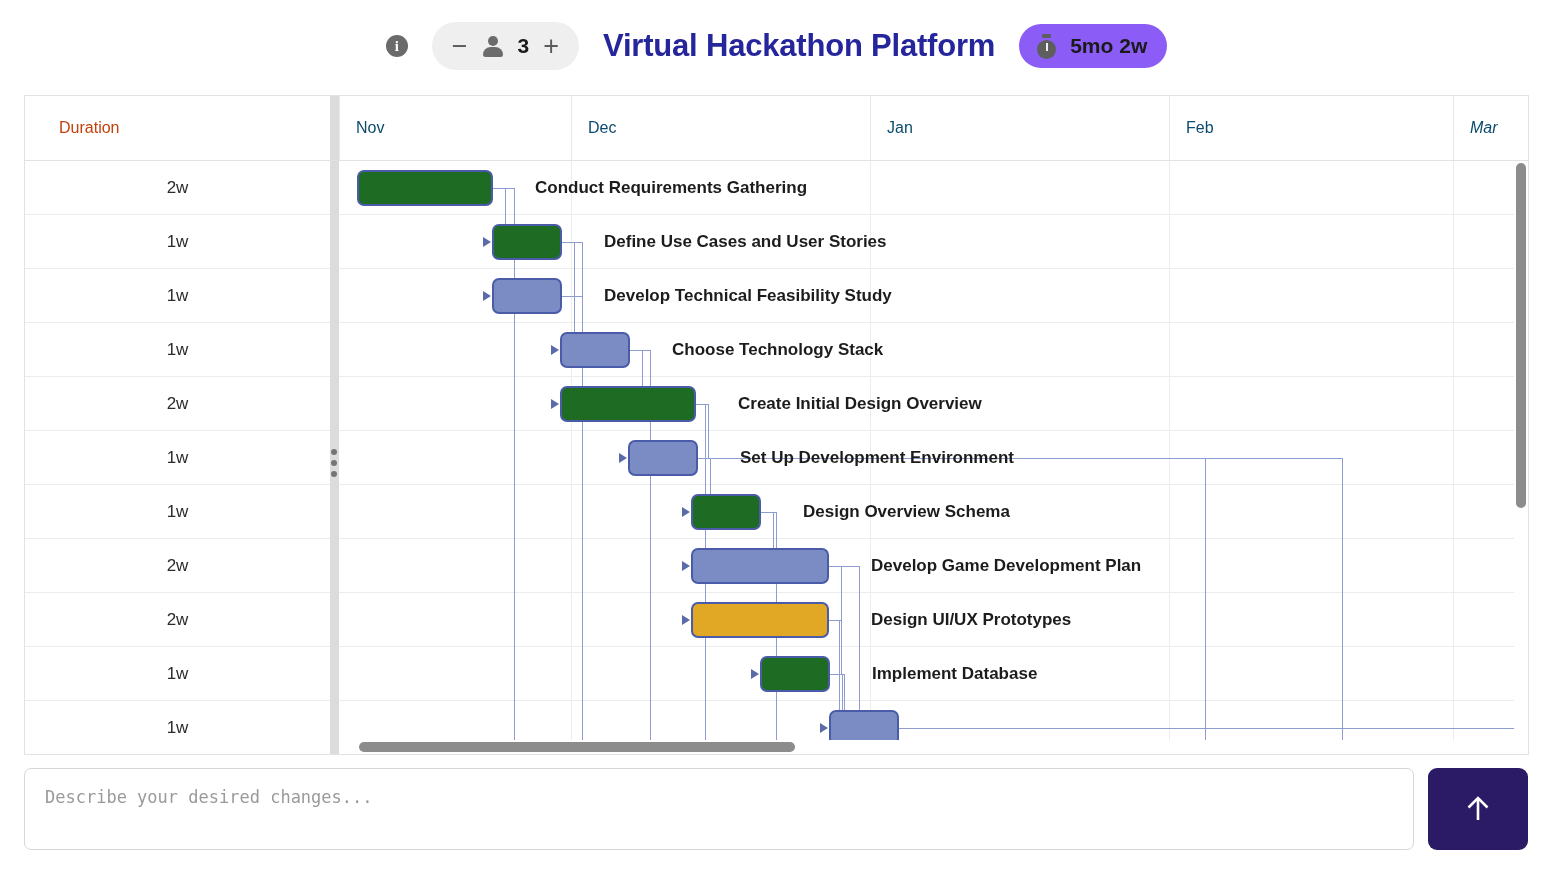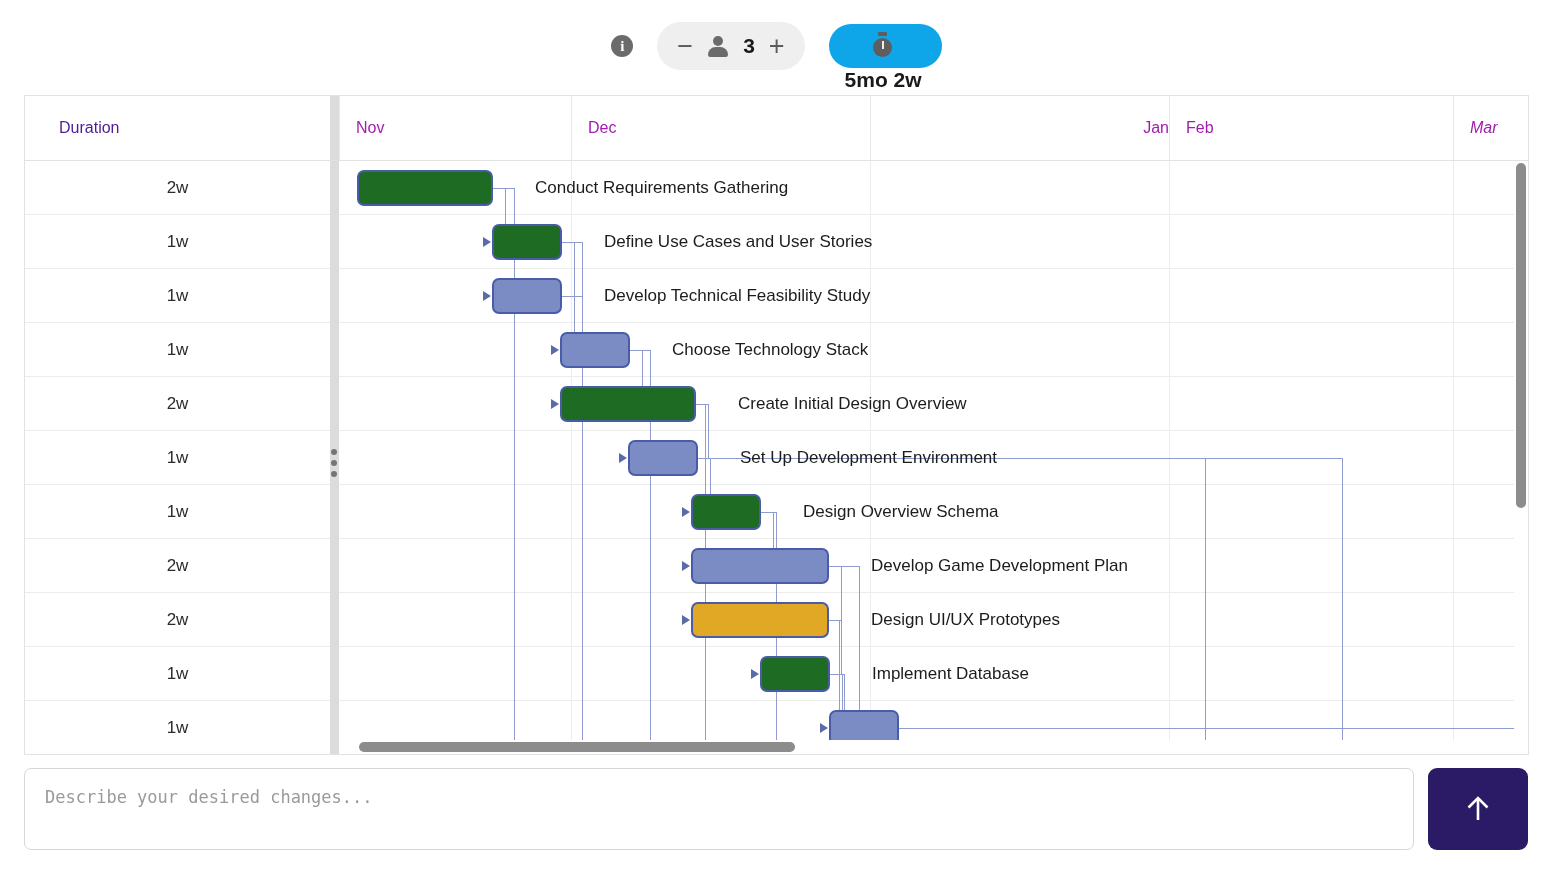--- a/index.html
+++ b/index.html
@@ -47,22 +47,22 @@
   }
   .people-count { font-size: 21px; font-weight: bold; color:#1a1a1a; }
 
   .app-title {
     font-size: 31px; font-weight: bold; color:#26269c;
     letter-spacing: -0.2px; white-space: nowrap;
   }
 
   .timer-pill {
     display:flex; align-items:center; gap:11px;
-    background:#0ea5e9; border-radius: 22px;
-    padding: 8px 20px 8px 16px; height: 44px; flex-direction: column;
+    background:#8b5cf6; border-radius: 22px;
+    padding: 8px 20px 8px 16px; height: 44px;
   }
   .stopwatch { position: relative; width: 24px; height: 25px; flex:none; }
   .stopwatch .dial {
     position:absolute; left:2px; top:6px; width:19px; height:19px;
     border-radius:50%; background:#5e5e5e;
   }
   .stopwatch .cap {
     position:absolute; left:7px; top:0px; width:9px; height:4px;
     border-radius:1px; background:#5e5e5e;
   }
@@ -77,27 +77,27 @@
     width: 1505px; height: 660px;
     border:1px solid #e2e2e2; background:#fff; overflow:hidden;
   }
   .gantt-header {
     position:absolute; left:0; top:0; width:1505px; height:65px;
     border-bottom:1px solid #e2e2e2; background:#fff;
   }
   .hdr-duration {
     position:absolute; left:0; top:0; width:305px; height:64px;
     display:flex; align-items:center; padding-left:34px;
-    font-size:16px; color:#4c1d95;
+    font-size:16px; color:#c2410c;
   }
   .month-cell {
     position:absolute; top:0; height:64px;
     border-left:1px solid #e8e8e8;
     display:flex; align-items:center; padding-left:16px;
-    font-size:16px; color:#a21caf;
+    font-size:16px; color:#0c4a6e;
   }
 
   .rows-area {
     position:absolute; left:0; top:65px; width:1505px; height:595px; overflow:hidden;
   }
   .grid-row {
     position:absolute; left:0; width:1505px; height:54px;
     border-bottom:1px solid #ececec;
   }
   .dur-cell {
@@ -116,21 +116,21 @@
     background:#dcdcdc; z-index:6;
   }
   .splitter-handle {
     position:absolute; left:302px; top:281px; width:14px; height:42px;
     display:flex; flex-direction:column; align-items:center; justify-content:center;
     gap:5px; z-index:8; cursor:col-resize;
   }
   .splitter-handle i { width:6px; height:6px; border-radius:50%; background:#757575; display:block; }
 
   
-  .timeline { position:absolute; left:314px; top:0; width:1191px; height:595px; }
+  .timeline { position:absolute; left:314px; top:0; width:1191px; height:595px;font-weight:bold; }
   .tl-month-line {
     position:absolute; top:0; width:1px; height:595px; background:#ececec;
   }
 
   .bar {
     position:absolute; height:36px; border-radius:7px;
     border:2px solid #4a5ba8; z-index:4;
   }
   .bar.green  { background:#1e6b24; }
   .bar.blue   { background:#7b8cc4; }
@@ -200,20 +200,21 @@
       <div class="people-pill">
         <span class="pill-btn">−</span>
         <span class="person-glyph">
           <span class="head"></span>
             <span class="body"></span>
         </span>
         <span class="people-count">3</span>
         <span class="pill-btn">+</span>
       </div>
 
+      <div class="app-title">Virtual Hackathon Platform</div>
 
       <div class="timer-pill">
         <span class="stopwatch">
           <span class="cap"></span>
             <span class="dial"></span>
             <span class="hand"></span>
         </span>
         <span class="timer-text">5mo 2w</span>
       </div>
     </div>
@@ -224,21 +225,21 @@
     <div class="gantt-header">
       <div class="hdr-duration">Duration</div>
       <div class="splitter-hdr"></div>
       <div id="month-headers">
           <div class="month-cell" style="left: 314px; width: 232px;">
             <span>Nov</span>
           </div>
           <div class="month-cell" style="left: 546px; width: 299px;">
             <span>Dec</span>
           </div>
-          <div class="month-cell" style="left: 845px; width: 299px; justify-content: flex-end;">
+          <div class="month-cell" style="left: 845px; width: 299px;">
             <span>Jan</span>
           </div>
           <div class="month-cell" style="left: 1144px; width: 284px;">
             <span>Feb</span>
           </div>
           <div class="month-cell" style="left: 1428px; width: 77px; font-style: italic;">
             <span>Mar</span>
           </div>
         </div>
     </div>

